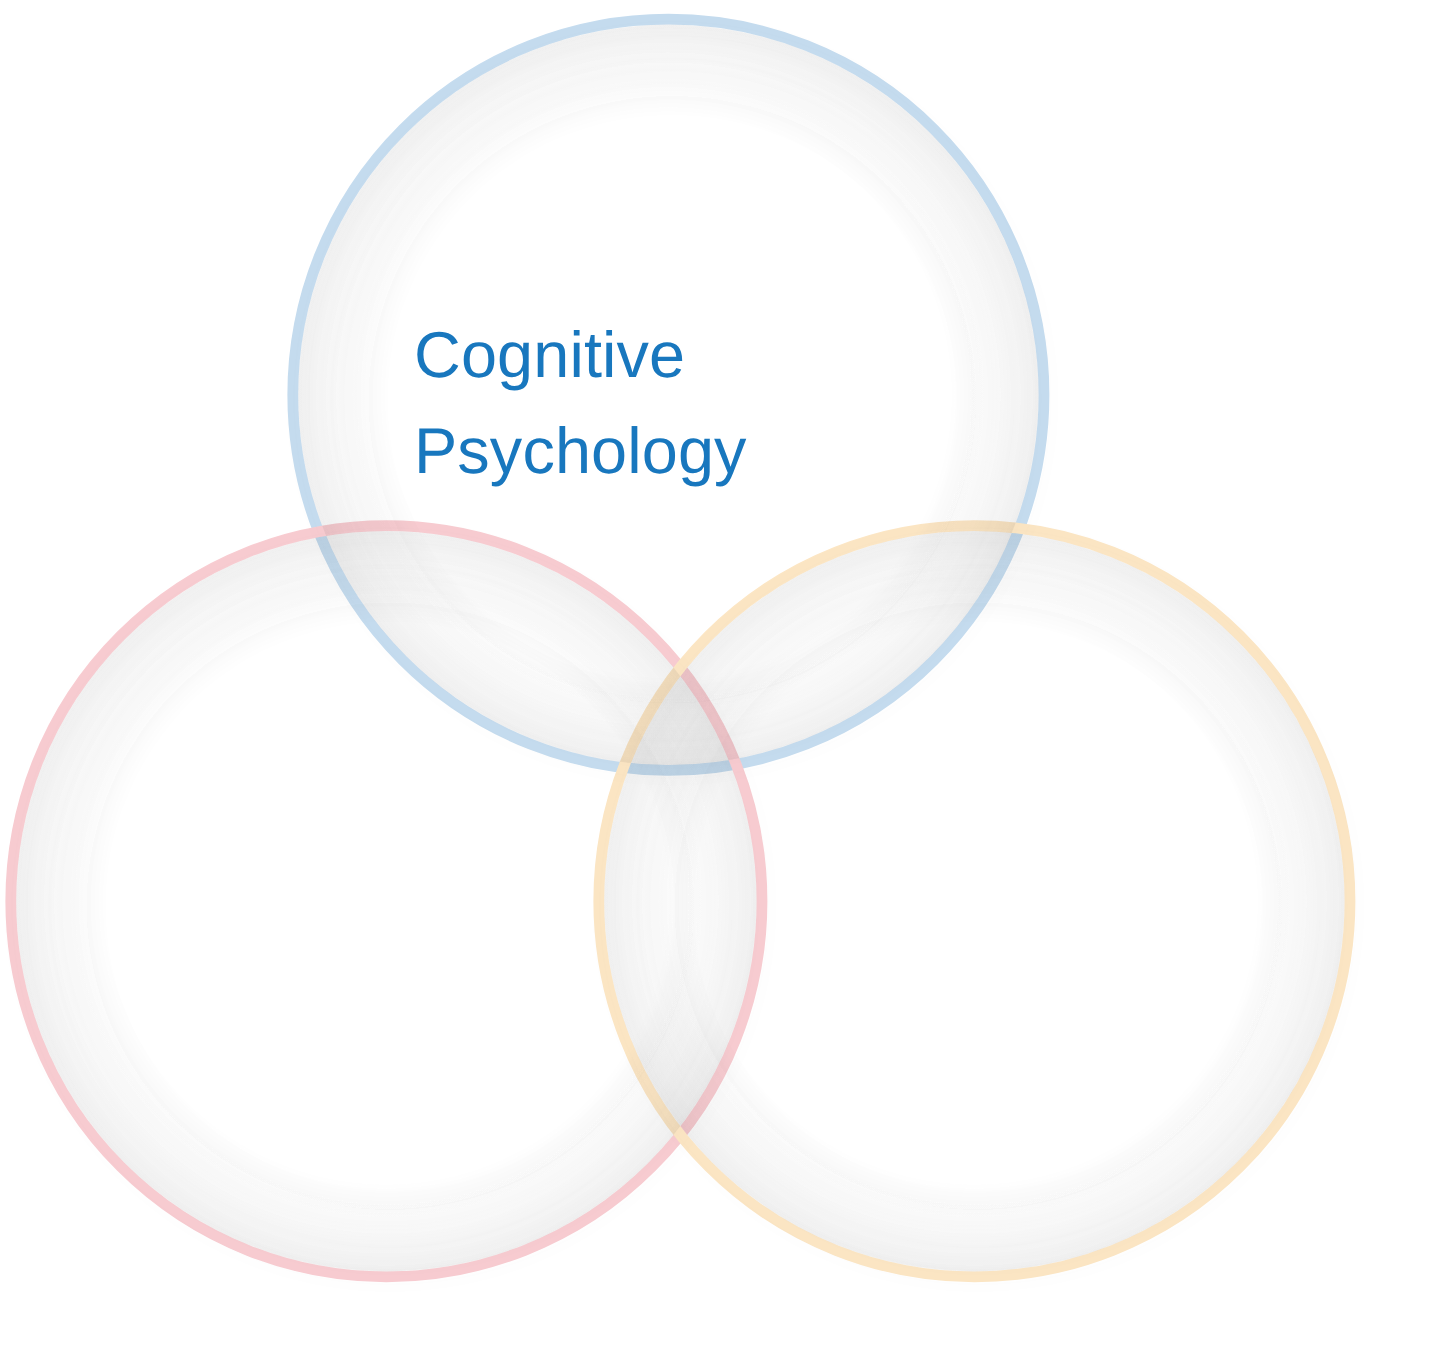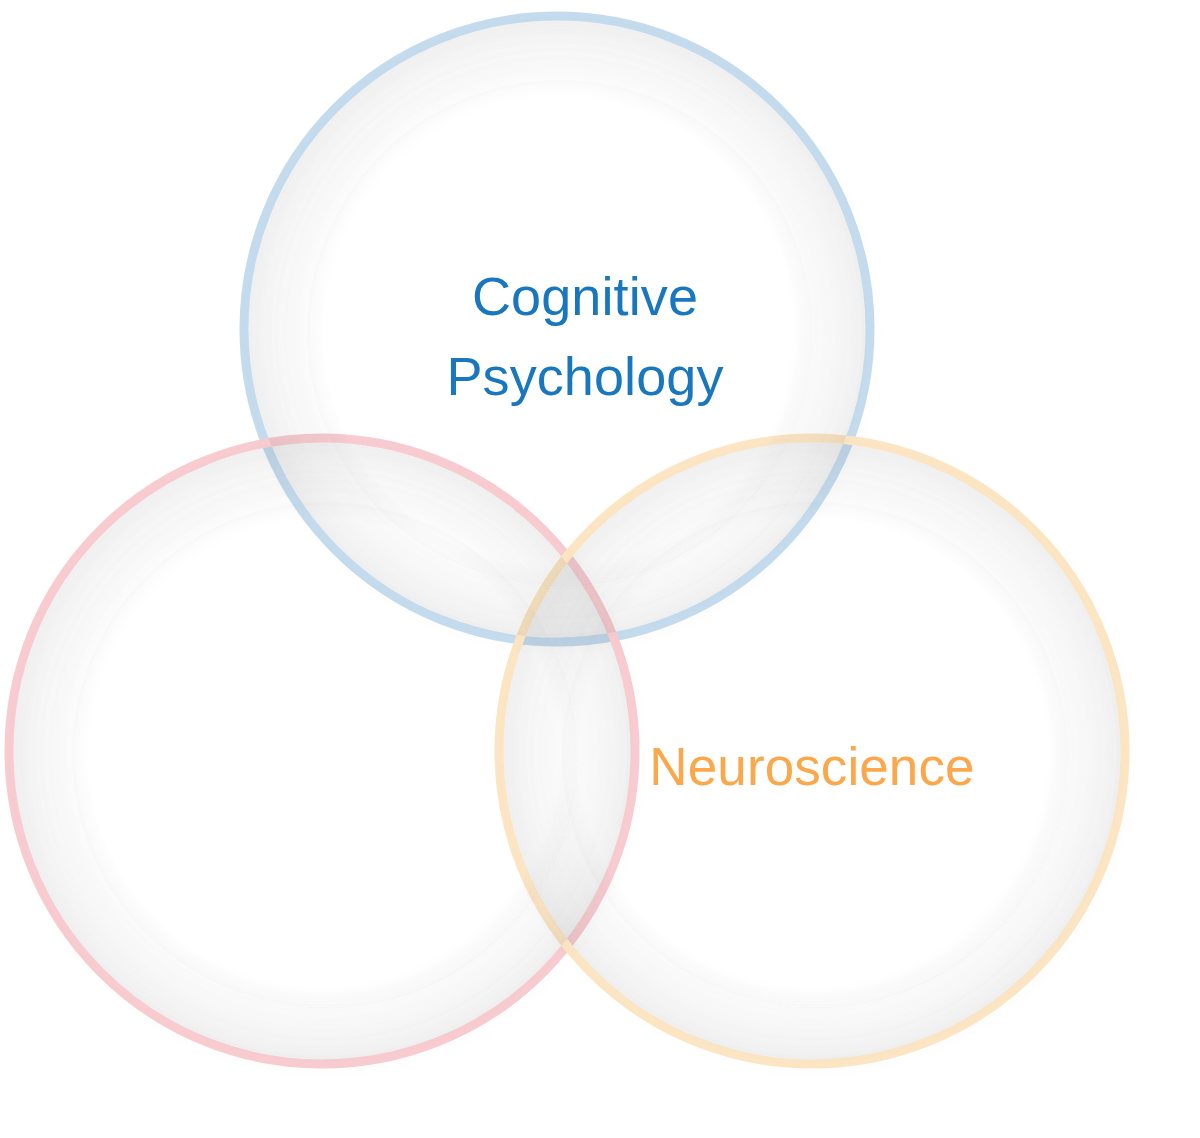--- a/index.html
+++ b/index.html
@@ -20,21 +20,21 @@
   #venn-svg {
     position: absolute;
     left: 0;
     top: 0;
     width: 1200px;
     height: 1138px;
     display: block;
   }
   .venn-label {
     position: absolute;
-    text-align: center;
+    text-align: left;
     line-height: 1.48;
     font-weight: 400;
     letter-spacing: 0.1px;
     white-space: pre-line;
     user-select: none;
   }
   #label-cognitive-psychology {
     left: 345px;
     top: 257px;
     width: 480px;
@@ -100,15 +100,14 @@
       <circle id="ring-cognitive-psychology" fill="none" cx="557" cy="329" r="313" stroke="#c5dcef" stroke-width="9"></circle>
       <circle id="ring-computer-science" fill="none" cx="322" cy="751" r="313" stroke="#f8ccd1" stroke-width="9"></circle>
       <circle id="ring-neuroscience" fill="none" cx="812" cy="751" r="313" stroke="#fce6c4" stroke-width="9"></circle>
     </g>
   </svg>
 
   <div class="venn-label" id="label-cognitive-psychology">Cognitive
 Psychology</div>
 
 
-  <div class="venn-label" id="label-neuroscience">Neuroscience</div>
 
 </div>
 
 </body></html>

